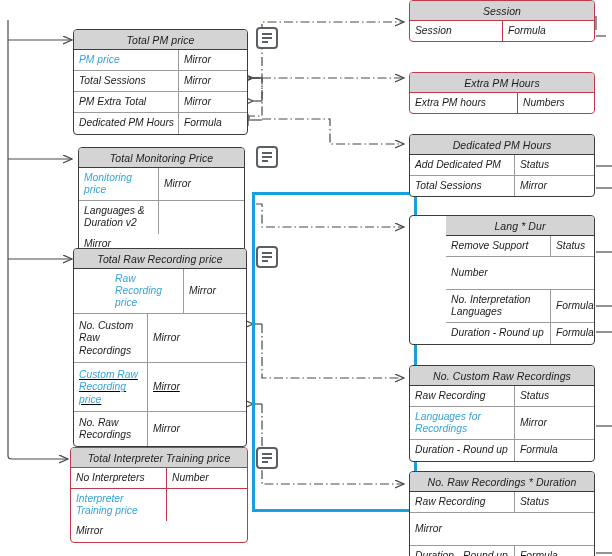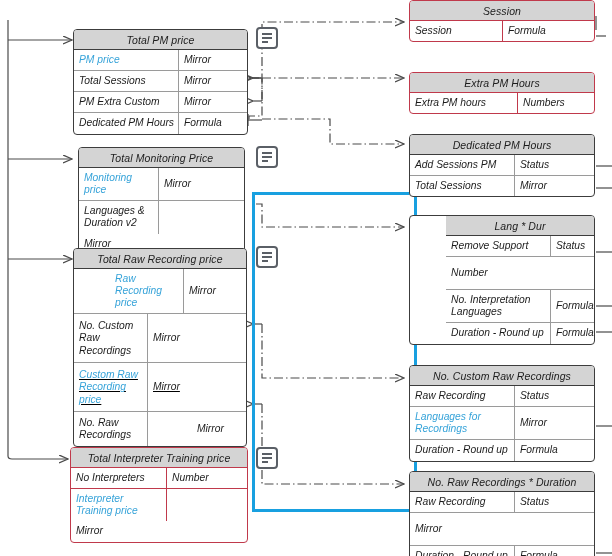--- a/index.html
+++ b/index.html
@@ -156,21 +156,21 @@
     <div class="rows">
       <div class="row">
         <div class="c-left blue" style="width:105px;">PM price</div>
         <div class="c-right">Mirror</div>
       </div>
       <div class="row">
         <div class="c-left" style="width:105px;">Total Sessions</div>
         <div class="c-right">Mirror</div>
       </div>
       <div class="row">
-        <div class="c-left" style="width:105px;">PM Extra Custom</div>
+        <div class="c-left" style="width:105px;">PM Extra Total</div>
         <div class="c-right">Mirror</div>
       </div>
       <div class="row">
         <div class="c-left" style="width:105px;">Dedicated PM Hours</div>
         <div class="c-right">Formula</div>
       </div>
     </div>
   </div>
 
   <div class="tbl" style="left:78px;top:131px;width:167px;">
@@ -195,21 +195,21 @@
         <div class="c-right">Mirror</div>
       </div>
       <div class="row" style="min-height:48px;">
         <div class="c-left" style="width:74px;">No. Custom Raw Recordings</div>
         <div class="c-right">Mirror</div>
       </div>
       <div class="row" style="min-height:48px;text-decoration:underline;">
         <div class="c-left blue" style="width:74px;">Custom Raw Recording price</div>
         <div class="c-right">Mirror</div>
       </div>
-      <div class="row" style="min-height:34px;gap:44px;">
+      <div class="row" style="min-height:34px;">
         <div class="c-left" style="width:74px;">No. Raw Recordings</div>
         <div class="c-right">Mirror</div>
       </div>
     </div>
   </div>
 
   <div class="tbl red" style="left:70px;top:431px;width:178px;">
     <div class="hdr">Total Interpreter Training price</div>
     <div class="rows">
       <div class="row">
@@ -240,21 +240,21 @@
         <div class="c-left" style="width:108px;">Extra PM hours</div>
         <div class="c-right">Numbers</div>
       </div>
     </div>
   </div>
 
   <div class="tbl" style="left:409px;top:118px;width:186px;">
     <div class="hdr">Dedicated PM Hours</div>
     <div class="rows">
       <div class="row">
-        <div class="c-left" style="width:105px;">Add Sessions PM</div>
+        <div class="c-left" style="width:105px;">Add Dedicated PM</div>
         <div class="c-right">Status</div>
       </div>
       <div class="row">
         <div class="c-left" style="width:105px;">Total Sessions</div>
         <div class="c-right">Mirror</div>
       </div>
     </div>
   </div>
 
   <div class="tbl" style="left:409px;top:199px;width:186px;padding-left:36px;">

